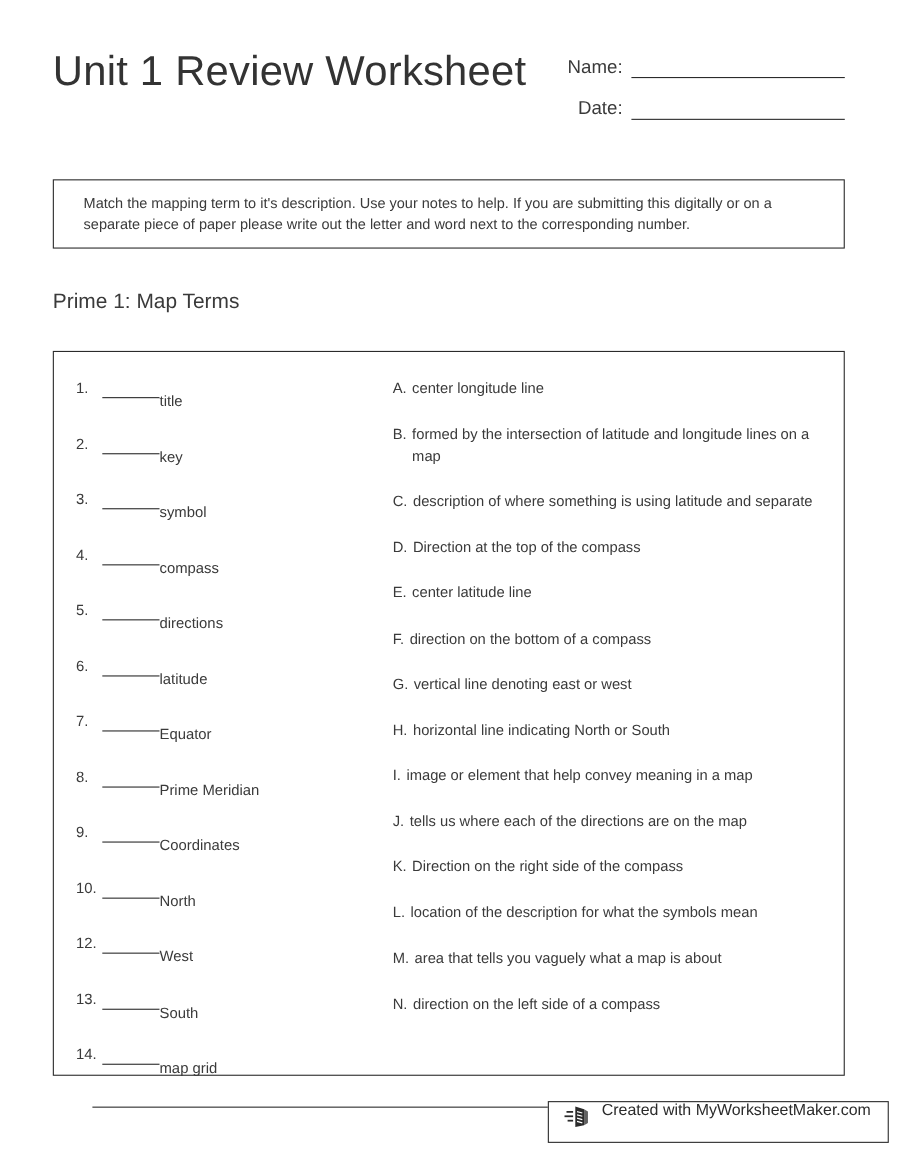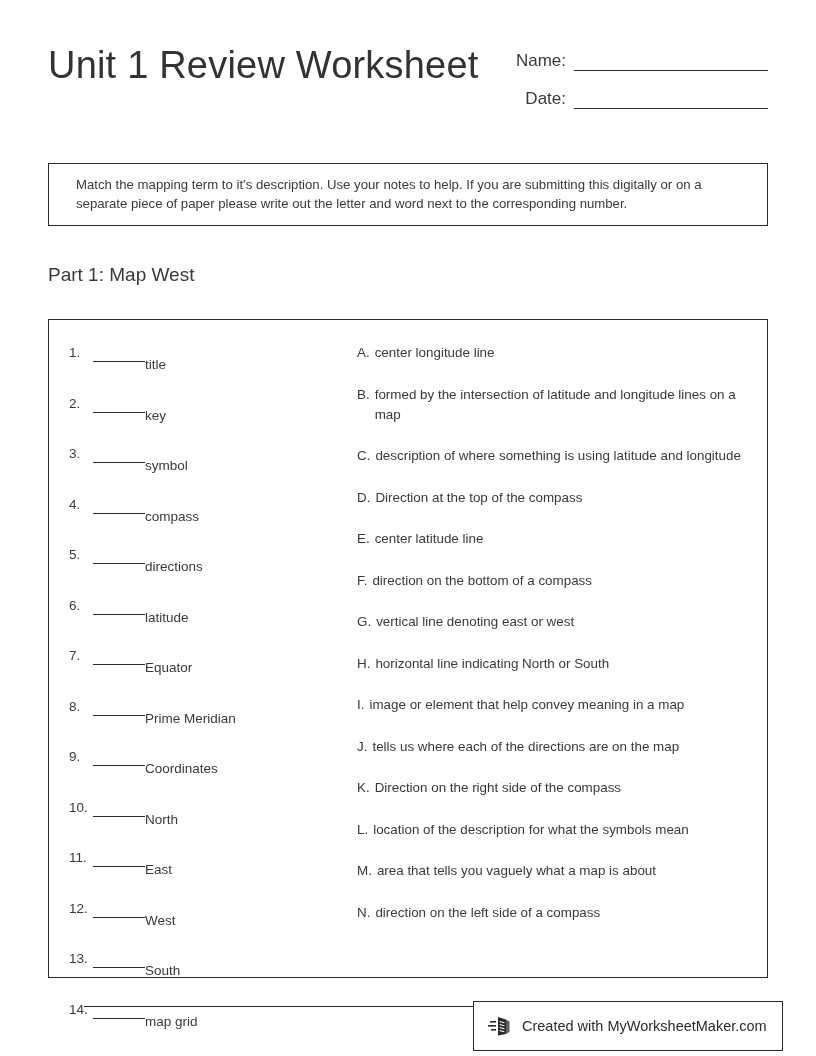--- a/index.html
+++ b/index.html
@@ -164,29 +164,28 @@
   
   .footer-rule {
     position: absolute;
     left: 84px;
     top: 1006px;
     width: 420px;
     border-top: 1.6px solid #2b2b2b;
   }
   .footer-badge {
     position: absolute;
-    left: 473px;
+    left: 498px;
     top: 1001px;
     width: 310px;
-    height: 50px;
+    height: 38px;
     box-sizing: border-box;
     border: 1.4px solid #2b2b2b;
     background: #ffffff;
     display: flex;
-    align-items: center;
     padding-left: 14px;
   }
   .badge-logo {
     flex: 0 0 auto;
     width: 26px;
     height: 26px;
     margin-right: 8px;
     display: block;
   }
   .badge-text {
@@ -209,21 +208,21 @@
     </div>
 
     <div class="field-row name">
       <span class="field-label">Name:</span>
       <span class="field-line"></span>
     </div>
   </div>
 
   <div class="instructions">Match the mapping term to it's description. Use your notes to help. If you are submitting this digitally or on a separate piece of paper please write out the letter and word next to the corresponding number.</div>
 
-  <div class="section-heading">Part 1: Map West</div>
+  <div class="section-heading">Prime 1: Map Terms</div>
 
   <div class="match-box">
     <div class="columns">
       <div class="terms-col">
           <div class="term-row">
             <span class="term-num">1.</span>
             <span class="term-blank"></span>
             <span class="term-word">title</span>
           </div>
           <div class="term-row">
@@ -265,25 +264,20 @@
             <span class="term-num">9.</span>
             <span class="term-blank"></span>
             <span class="term-word">Coordinates</span>
           </div>
           <div class="term-row">
             <span class="term-num">10.</span>
             <span class="term-blank"></span>
             <span class="term-word">North</span>
           </div>
           <div class="term-row">
-            <span class="term-num">11.</span>
-            <span class="term-blank"></span>
-            <span class="term-word">East</span>
-          </div>
-          <div class="term-row">
             <span class="term-num">12.</span>
             <span class="term-blank"></span>
             <span class="term-word">West</span>
           </div>
           <div class="term-row">
             <span class="term-num">13.</span>
             <span class="term-blank"></span>
             <span class="term-word">South</span>
           </div>
           <div class="term-row">
@@ -296,21 +290,21 @@
           <div class="def-row">
             <span class="def-letter">A.</span>
             <span class="def-text">center longitude line</span>
           </div>
           <div class="def-row">
             <span class="def-letter">B.</span>
             <span class="def-text">formed by the intersection of latitude and longitude lines on a map</span>
           </div>
           <div class="def-row">
             <span class="def-letter">C.</span>
-            <span class="def-text">description of where something is using latitude and longitude</span>
+            <span class="def-text">description of where something is using latitude and separate</span>
           </div>
           <div class="def-row">
             <span class="def-letter">D.</span>
             <span class="def-text">Direction at the top of the compass</span>
           </div>
           <div class="def-row">
             <span class="def-letter">E.</span>
             <span class="def-text">center latitude line</span>
           </div>
           <div class="def-row">

